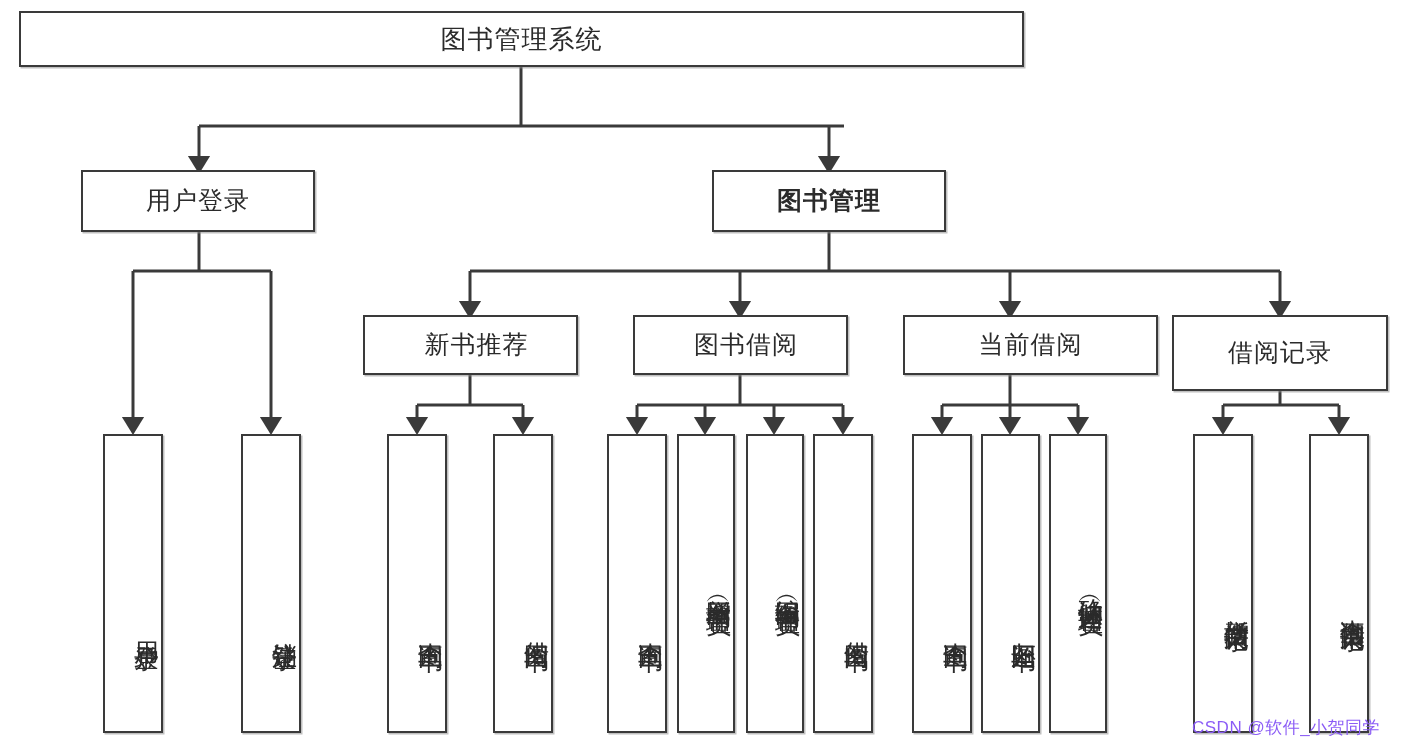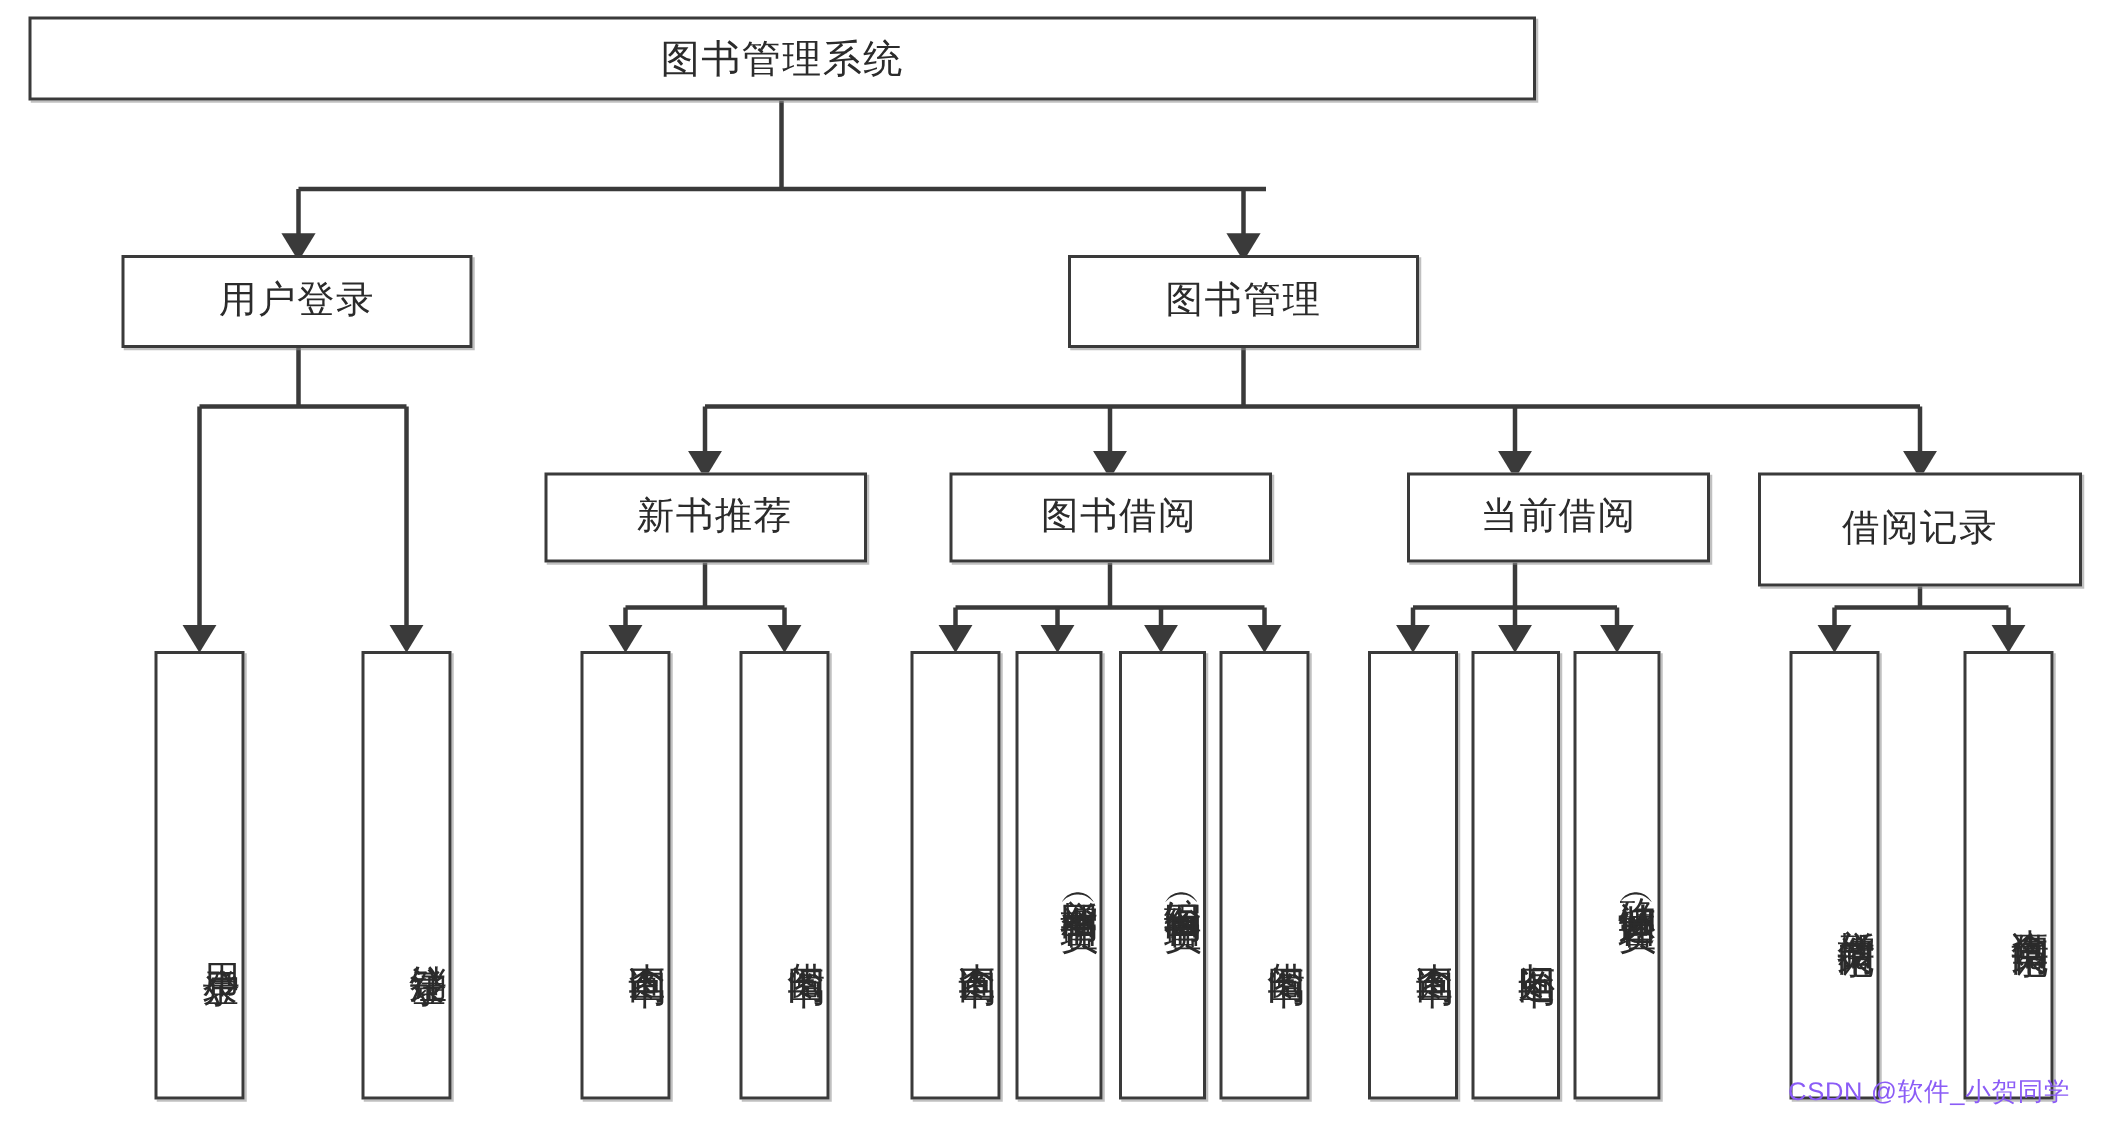--- a/index.html
+++ b/index.html
@@ -128,33 +128,33 @@
   </svg>
 
   <div class="node node-h node-root" style="left:19px; top:11px; width:1005px; height:56px;">
     <span>图书管理系统</span>
   </div>
 
   <div class="node node-h" style="left:81px; top:170px; width:234px; height:62px;">
     <span>用户登录</span>
   </div>
 
-  <div class="node node-h" style="left:712px; top:170px; width:234px; height:62px;">
+  <div class="node node-h" style="left:712px; top:170px; width:234px; height:62px;font-weight:bold;">
     <span>图书管理</span>
   </div>
 
   <div class="node node-h" style="left:363px; top:315px; width:215px; height:60px;padding-left:12px;">
     <span>新书推荐</span>
   </div>
 
   <div class="node node-h" style="left:633px; top:315px; width:215px; height:60px;padding-left:11px;">
     <span>图书借阅</span>
   </div>
 
-  <div class="node node-h" style="left:938px; top:315px; width:202px; height:60px;">
+  <div class="node node-h" style="left:903px; top:315px; width:255px; height:60px;">
     <span>当前借阅</span>
   </div>
 
   <div class="node node-h" style="left:1172px; top:315px; width:216px; height:76px;">
     <span>借阅记录</span>
   </div>
 
   <div class="node node-v" style="left:103px; top:434px; width:60px; height:299px; padding-top:84px;">
     <span>用户登录</span>
   </div>

